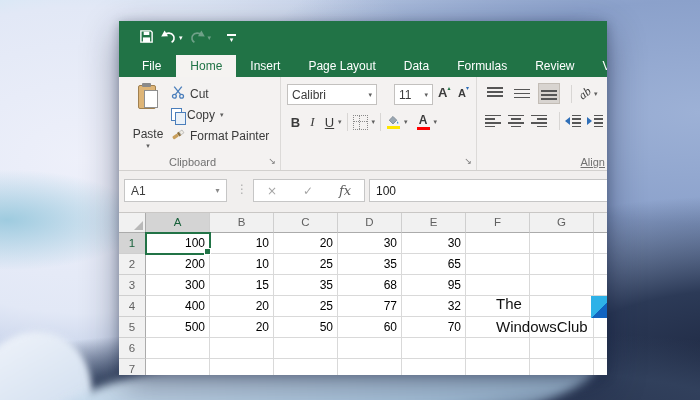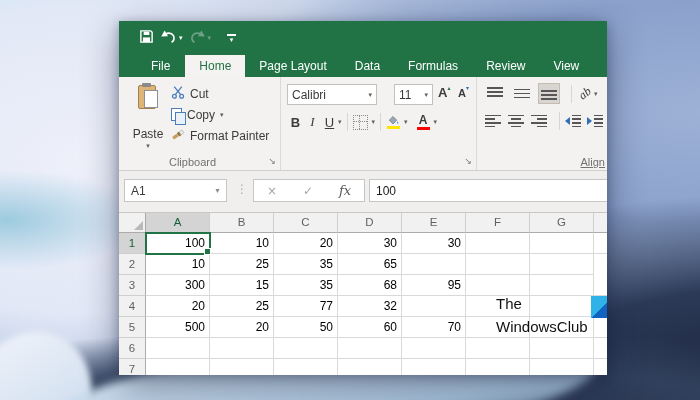--- a/index.html
+++ b/index.html
@@ -30,21 +30,21 @@
   .tbar{height:34px;background:#217346;display:flex;align-items:center;}
   .qat{display:flex;align-items:center;margin-left:17px;gap:0;}
   .qbtn{display:flex;align-items:center;justify-content:center;height:26px;padding:0 3px;}
   .qcaret{font-family:"DejaVu Sans",sans-serif;font-size:7px;color:#fff;margin-left:2px;}
   .qcaret.dim{color:#6fa188;}
   .qmore{display:flex;flex-direction:column;align-items:center;line-height:4px;margin-left:10px;}
   .qmore .bar{width:9px;height:2px;background:#fff;margin-bottom:2px;}
   .qmore .qcaret{margin:0;}
 
   
-  .trow{height:22px;background:#217346;display:flex;align-items:stretch;padding-left:17px;
+  .trow{height:22px;background:#217346;display:flex;align-items:stretch;padding-left:8px;
         font-size:12px;white-space:nowrap;}
   .tab{color:#fff;padding:0 14px;display:flex;align-items:center;cursor:default;}
   .tab.file{padding:0 15px;}
   .tab.active{background:#f5f3f1;color:#217346;}
 
   
   .ribbon{height:93px;background:#f4f2f1;display:flex;border-bottom:1px solid #d2d0ce;
           font-size:12px;color:#3b3b3b;position:relative;}
   .grp{position:relative;height:100%;border-right:1px solid #dcdad8;flex:0 0 auto;}
   .grp-label{position:absolute;bottom:2px;left:0;right:14px;text-align:center;font-size:11px;color:#717171;}
@@ -196,20 +196,21 @@
       <div class="qbtn qmore">
         <span class="bar"></span>
         <span class="qcaret">▾</span>
       </div>
     </div>
   </div>
 
   <div class="trow">
       <div class="tab file">File</div>
       <div class="tab active">Home</div>
+      <div class="tab">Insert</div>
       <div class="tab">Page Layout</div>
       <div class="tab">Data</div>
       <div class="tab">Formulas</div>
       <div class="tab">Review</div>
       <div class="tab">View</div>
     </div>
 
   <div class="ribbon">
 
     <div class="grp g-clip">
@@ -406,20 +407,21 @@
         <div class="cell">10</div>
         <div class="cell">20</div>
         <div class="cell">30</div>
         <div class="cell">30</div>
         <div class="cell"></div>
         <div class="cell"></div>
         <div class="cell"></div>
       </div>
       <div class="drow">
         <div class="rhdr">2</div>
+        <div class="cell">200</div>
         <div class="cell">10</div>
         <div class="cell">25</div>
         <div class="cell">35</div>
         <div class="cell">65</div>
         <div class="cell"></div>
         <div class="cell"></div>
         <div class="cell"></div>
       </div>
       <div class="drow">
         <div class="rhdr">3</div>
@@ -427,20 +429,21 @@
         <div class="cell">15</div>
         <div class="cell">35</div>
         <div class="cell">68</div>
         <div class="cell">95</div>
         <div class="cell"></div>
         <div class="cell"></div>
         <div class="cell"></div>
       </div>
       <div class="drow">
         <div class="rhdr">4</div>
+        <div class="cell">400</div>
         <div class="cell">20</div>
         <div class="cell">25</div>
         <div class="cell">77</div>
         <div class="cell">32</div>
         <div class="cell"></div>
         <div class="cell"></div>
         <div class="cell"></div>
       </div>
       <div class="drow">
         <div class="rhdr">5</div>

